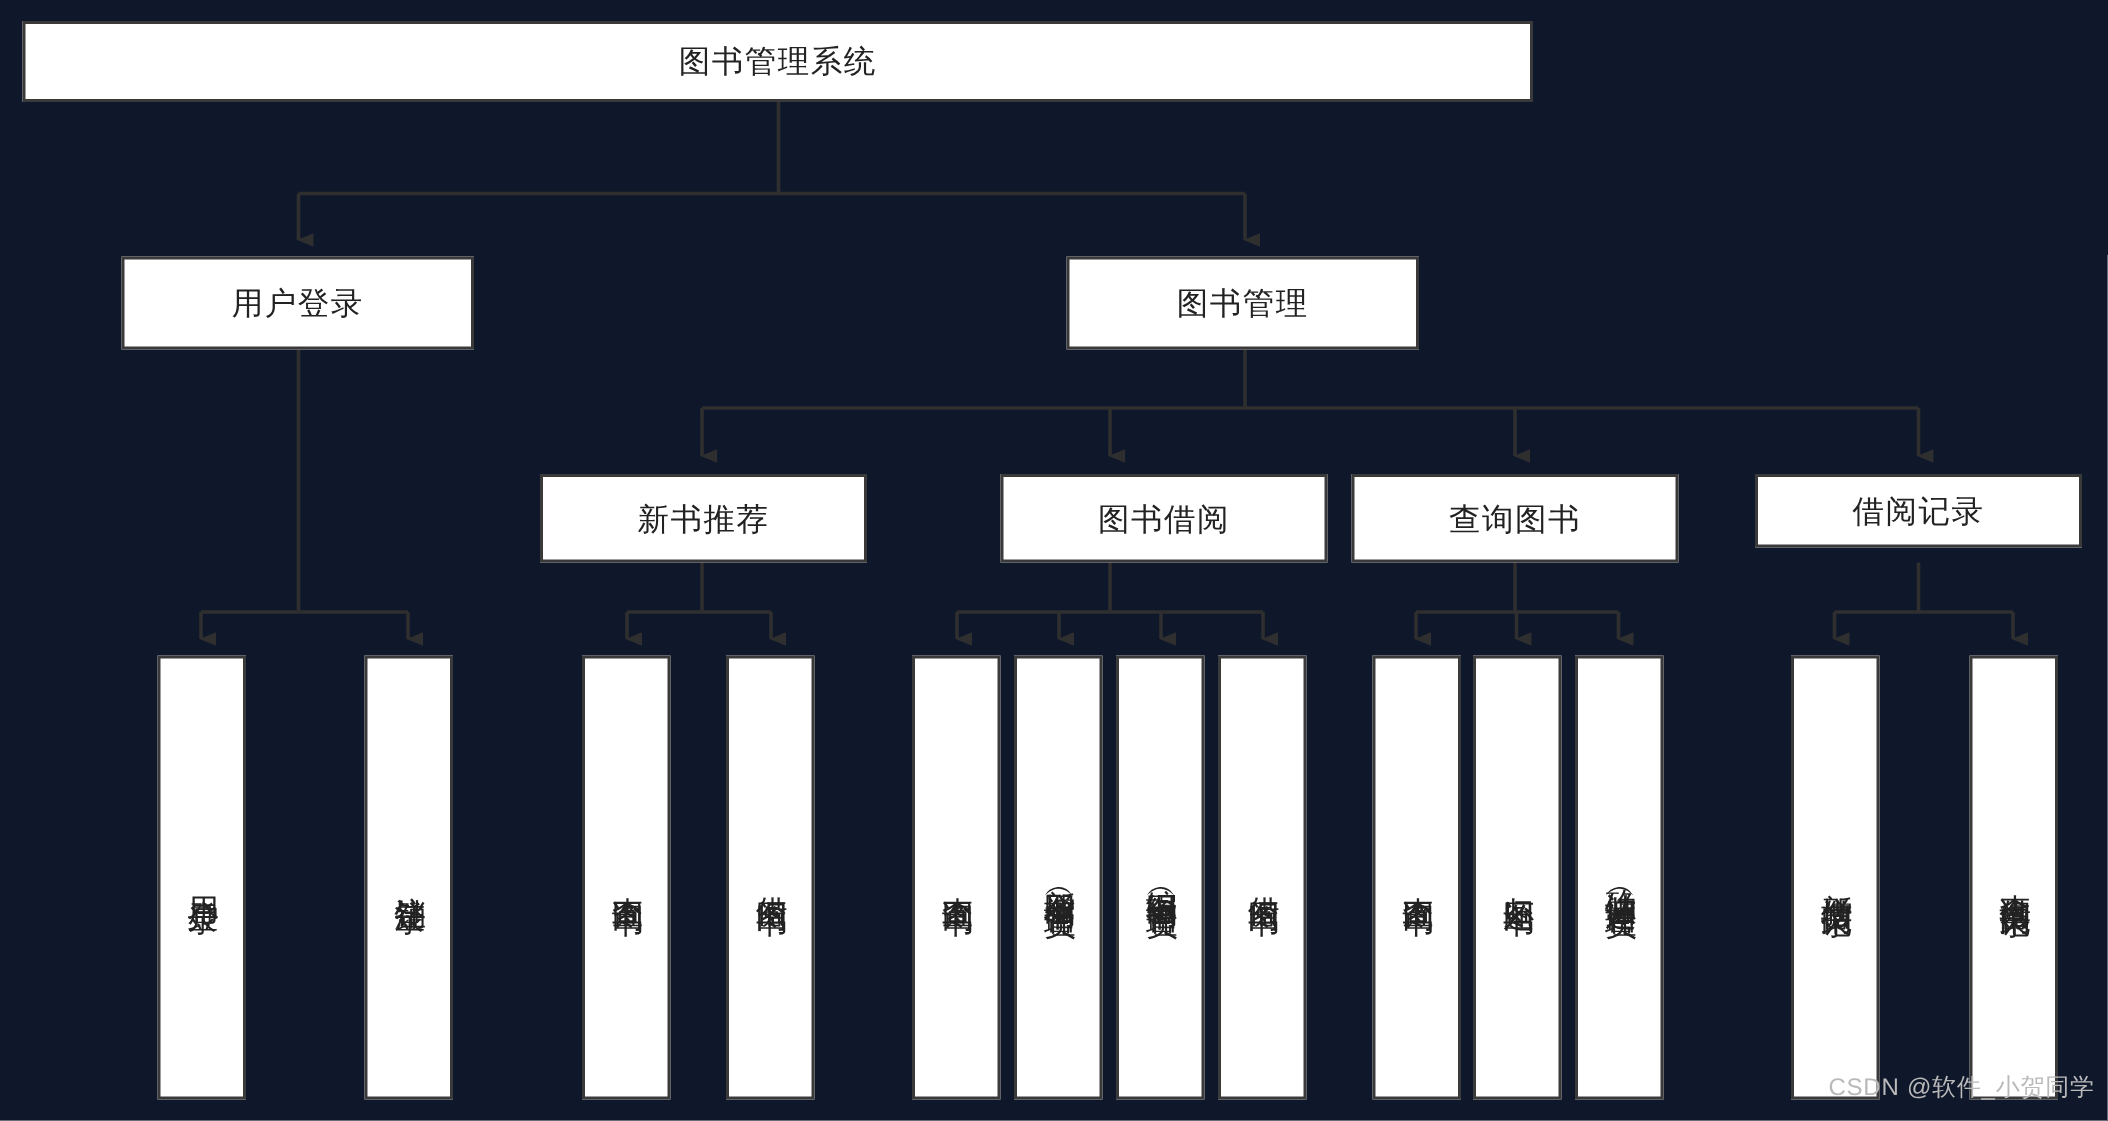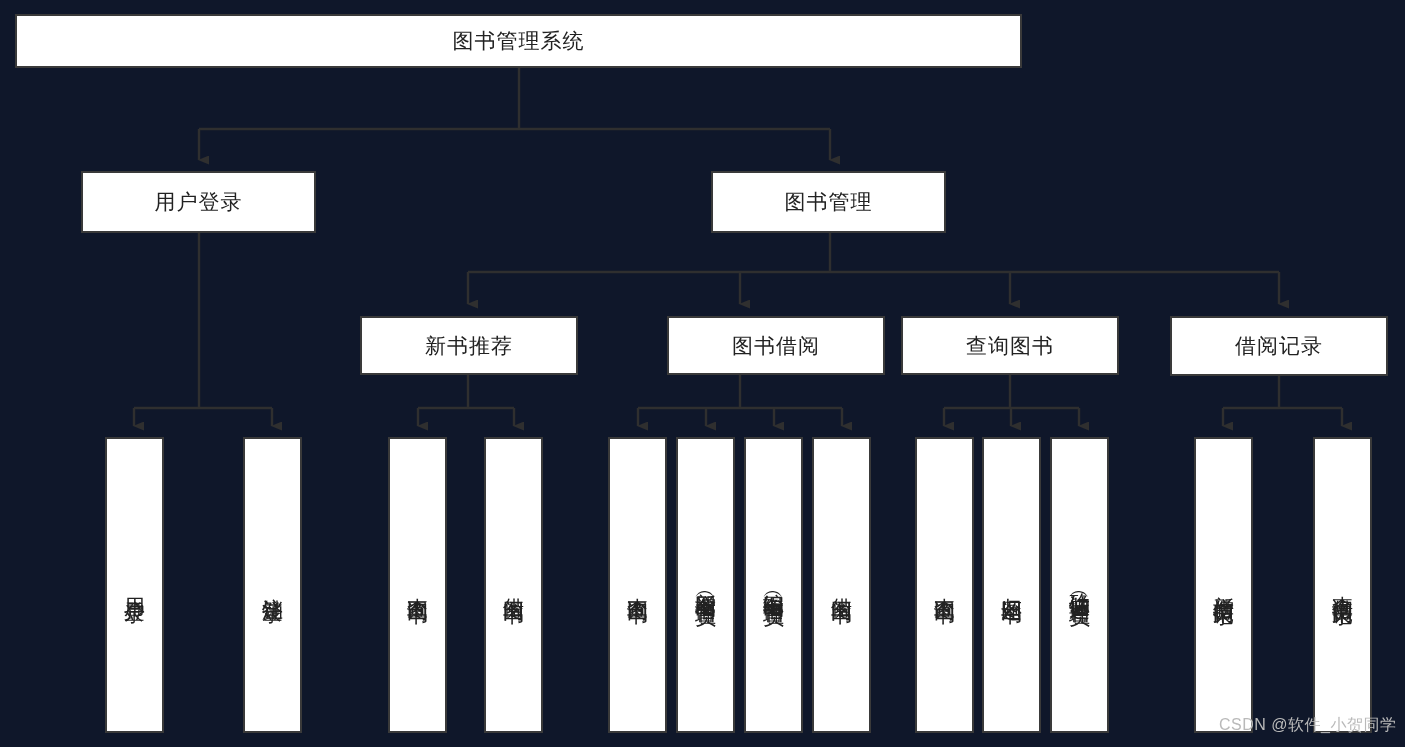--- a/index.html
+++ b/index.html
@@ -87,21 +87,21 @@
 
   <div class="node horiz" style="left:360px;top:316px;width:218px;height:59px;">
     <span>新书推荐</span>
   </div>
   <div class="node horiz" style="left:631px;top:316px;width:218px;height:59px;margin-left:36px;">
     <span>图书借阅</span>
   </div>
   <div class="node horiz" style="left:901px;top:316px;width:218px;height:59px;">
     <span>查询图书</span>
   </div>
-  <div class="node horiz" style="left:1170px;top:316px;width:218px;height:60px;">
+  <div class="node horiz" style="left:1170px;top:316px;width:218px;height:49px;">
     <span>借阅记录</span>
   </div>
 
   <div class="node vert" style="left:105px;top:437px;width:59px;height:296px;">
     <span>用户登录</span>
   </div>
   <div class="node vert" style="left:243px;top:437px;width:59px;height:296px;">
     <span>注销登录</span>
   </div>
 

